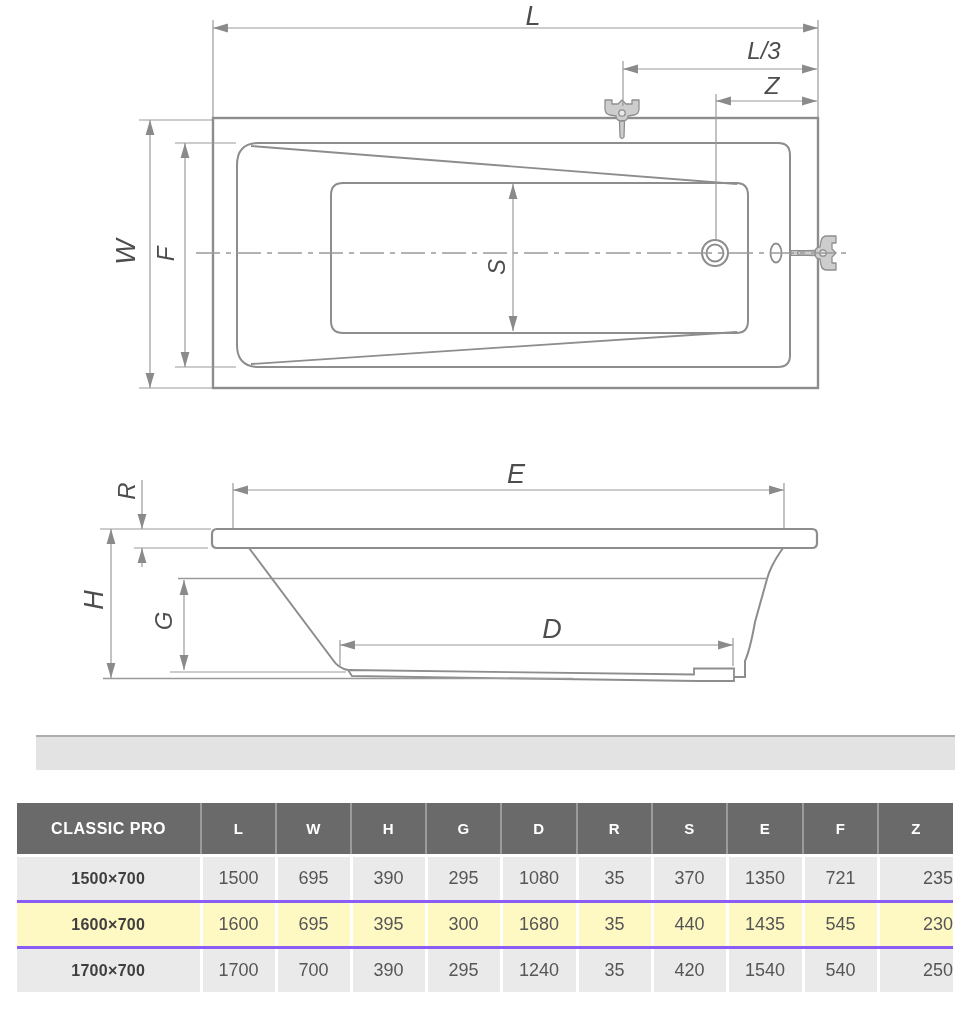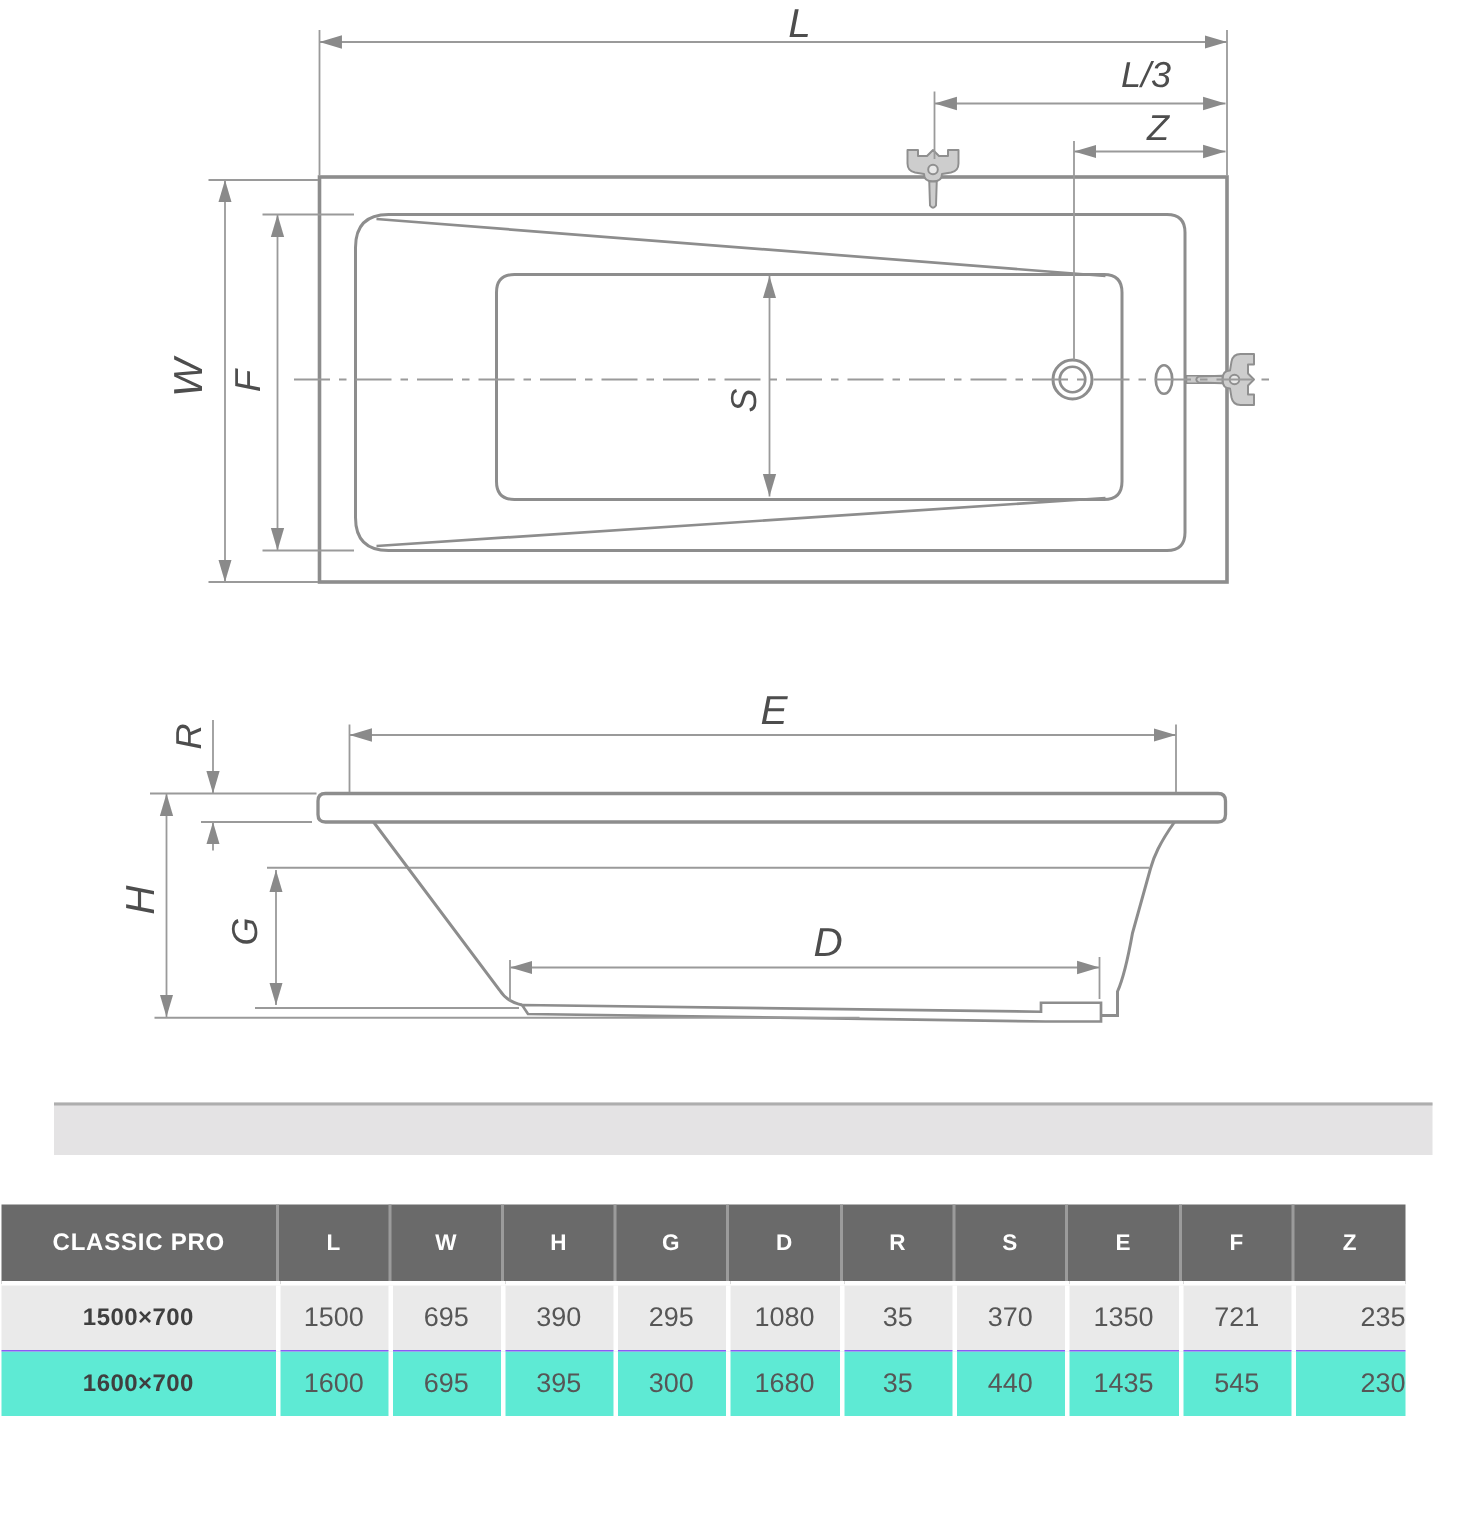--- a/index.html
+++ b/index.html
@@ -17,37 +17,37 @@
   .dim-label.rot{transform:translate(-50%,-50%) rotate(-90deg);}
   .fs-big{font-size:27px;}
   .fs-med{font-size:24px;}
   
   .band{
     position:absolute;left:36px;top:735px;width:919px;height:35px;
     background:#e4e3e4;border-top:2px solid #aeaeae;box-sizing:border-box;
   }
   
   .spec-table{
-    position:absolute;left:1px;top:803px;width:936px;
+    position:absolute;left:17px;top:803px;width:936px;
     border-collapse:collapse;table-layout:fixed;
   }
   .spec-table th{
     background:#6a6a6a;color:#ffffff;font-weight:bold;font-size:15px;
     letter-spacing:0.5px;height:51px;border-right:2px solid #9b9b9b;
     border-bottom:3px solid #ffffff;padding:0;text-align:center;vertical-align:middle;
   }
   .spec-table th.title-col{font-size:16px;letter-spacing:0.5px;}
   .spec-table th:last-child{border-right:none;}
   .spec-table td{
     background:#eaeaea;color:#565656;font-size:18px;height:43px;
-    border-right:3px solid #ffffff;border-bottom:1px solid #8b5cf6;
+    border-right:3px solid #ffffff;border-bottom:3px solid #8b5cf6;
     padding:0;text-align:center;vertical-align:middle;
   }
   .spec-table td:last-child{border-right:none;text-align:right;}
-  .spec-table tr.alt td{background:#5eead4;}
+  .spec-table tr.alt td{background:#fef9c3;}
   .spec-table tr:last-child td{border-bottom:none;}
   .spec-table td.row-label{font-weight:bold;color:#3f3f3f;font-size:16px;letter-spacing:0.3px;}
 </style>
 </head>
 <body>
 
 <div class="stage">
 
   <svg class="drawing" viewBox="0 0 977 745" xmlns="http://www.w3.org/2000/svg">
     <defs>
@@ -213,16 +213,29 @@
         <td>695</td>
         <td>395</td>
         <td>300</td>
         <td>1680</td>
         <td>35</td>
         <td>440</td>
         <td>1435</td>
         <td>545</td>
         <td>230</td>
       </tr>
+      <tr>
+        <td class="row-label">1700×700</td>
+        <td>1700</td>
+        <td>700</td>
+        <td>390</td>
+        <td>295</td>
+        <td>1240</td>
+        <td>35</td>
+        <td>420</td>
+        <td>1540</td>
+        <td>540</td>
+        <td>250</td>
+      </tr>
     </tbody>
   </table>
 
 </div>
 
 </body></html>

